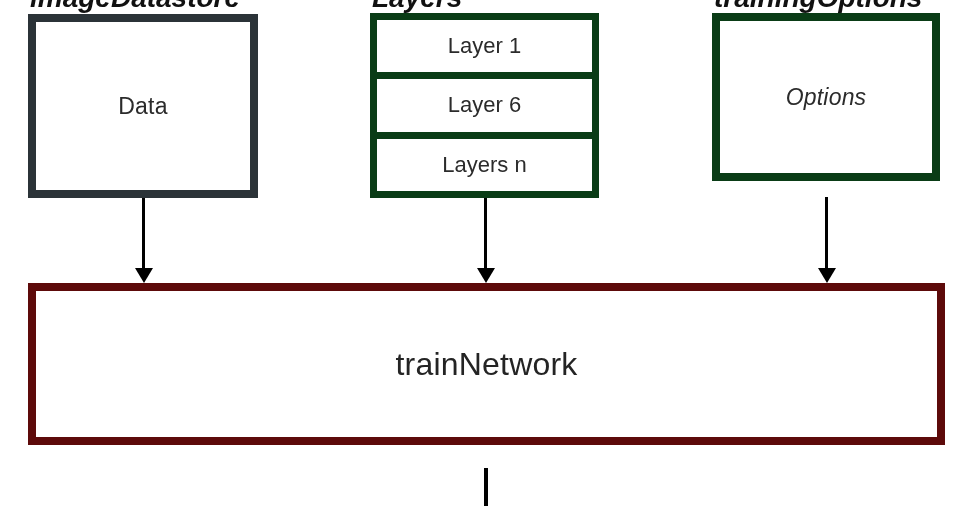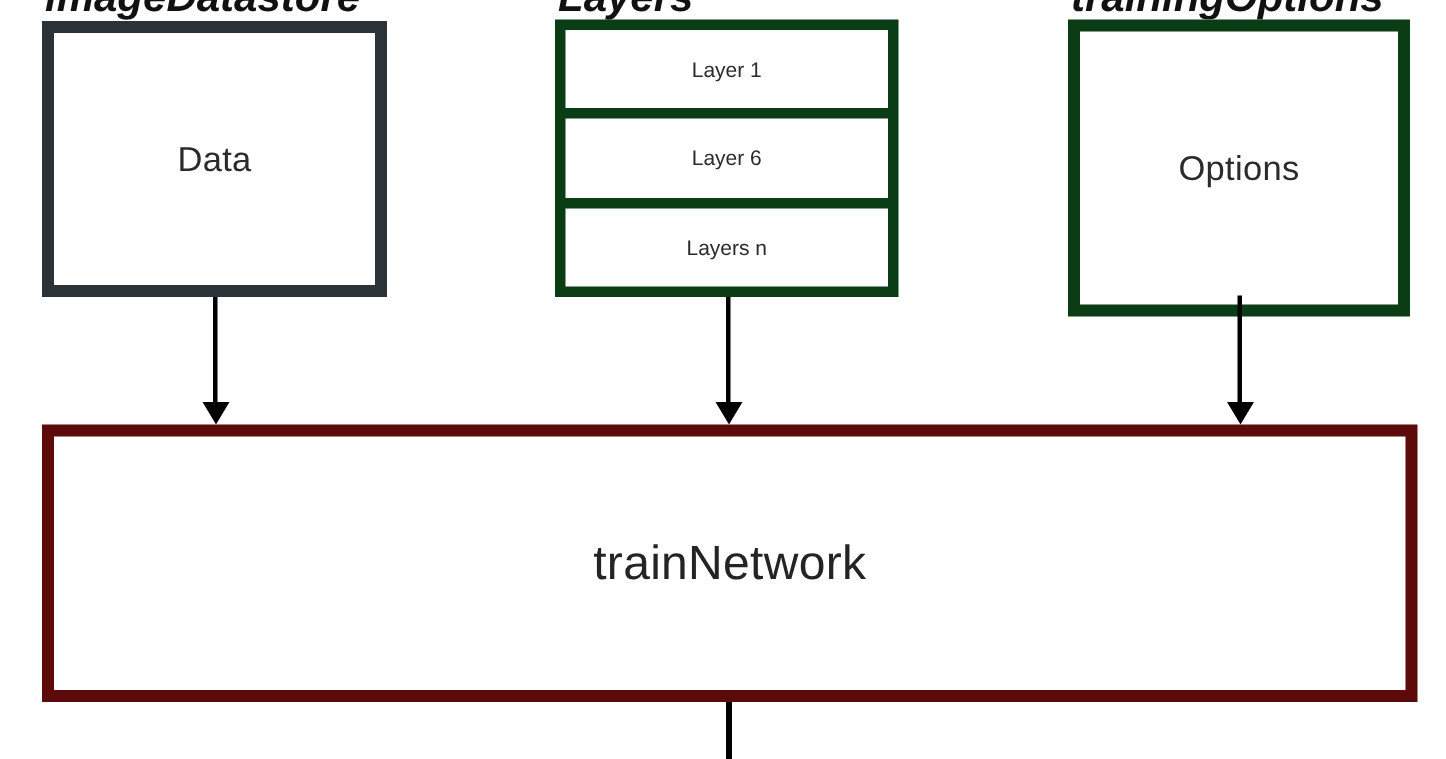--- a/index.html
+++ b/index.html
@@ -45,46 +45,47 @@
     letter-spacing: 0.2px;
     text-align: right;
   }
   .data-box {
     left: 28px; top: 14px;
     width: 230px; height: 184px;
     border: 8px solid #2b3338;
   }
   .options-box {
     left: 712px; top: 13px;
-    width: 228px; height: 198px;
+    width: 228px; height: 168px;
     border: 8px solid #0a3c16;
+    font-style: italic;
   }
   .layers-box {
     position: absolute;
     left: 370px; top: 13px;
     width: 229px; height: 185px;
     box-sizing: border-box;
     background: #0a3c16;
     padding: 7px;
     display: flex;
     flex-direction: column;
     gap: 7px;
   }
   .layer-item {
     flex: 1;
     background: #ffffff;
     display: flex;
     align-items: center;
     justify-content: center;
-    font-size: 14px;
+    font-size: 22px;
     color: #2b2b2b;
   }
   .train-box {
     left: 28px; top: 283px;
-    width: 917px; height: 185px;
+    width: 917px; height: 162px;
     border: 8px solid #5d0a0a;
     font-size: 32px;
     color: #242424;
   }
   .arrow-line {
     position: absolute;
     width: 3px;
     background: #000000;
   }
   .arrow-head {

